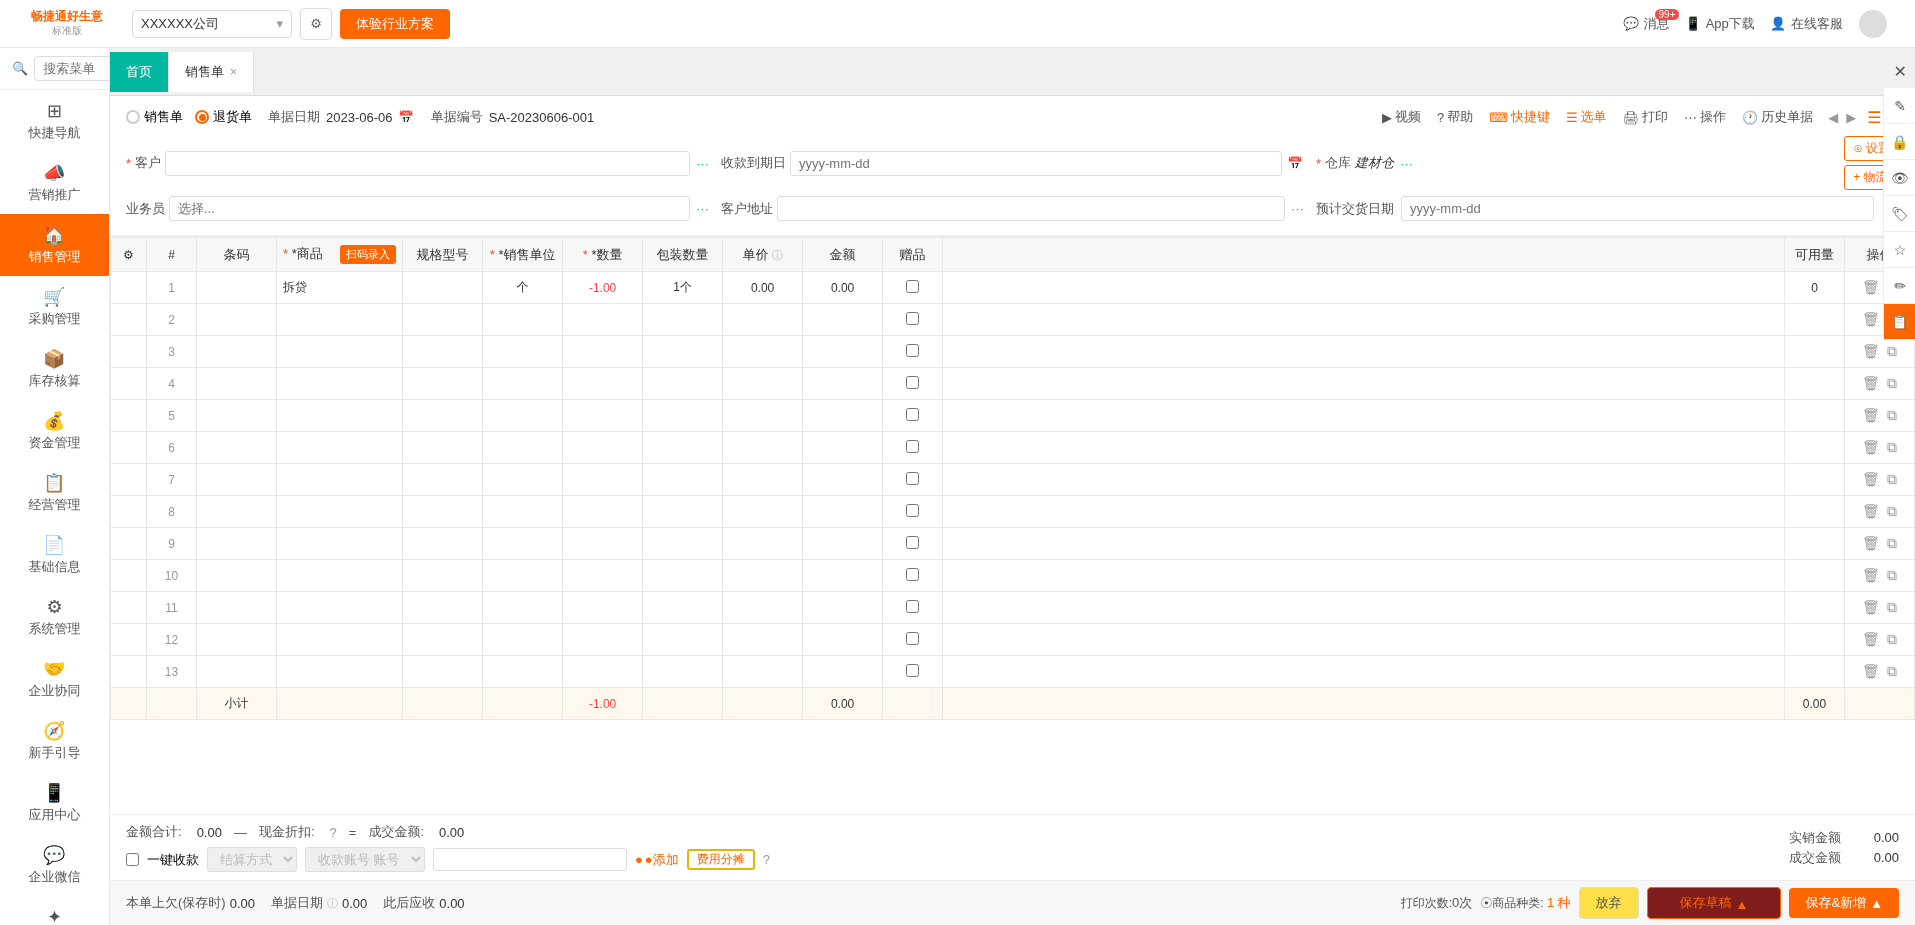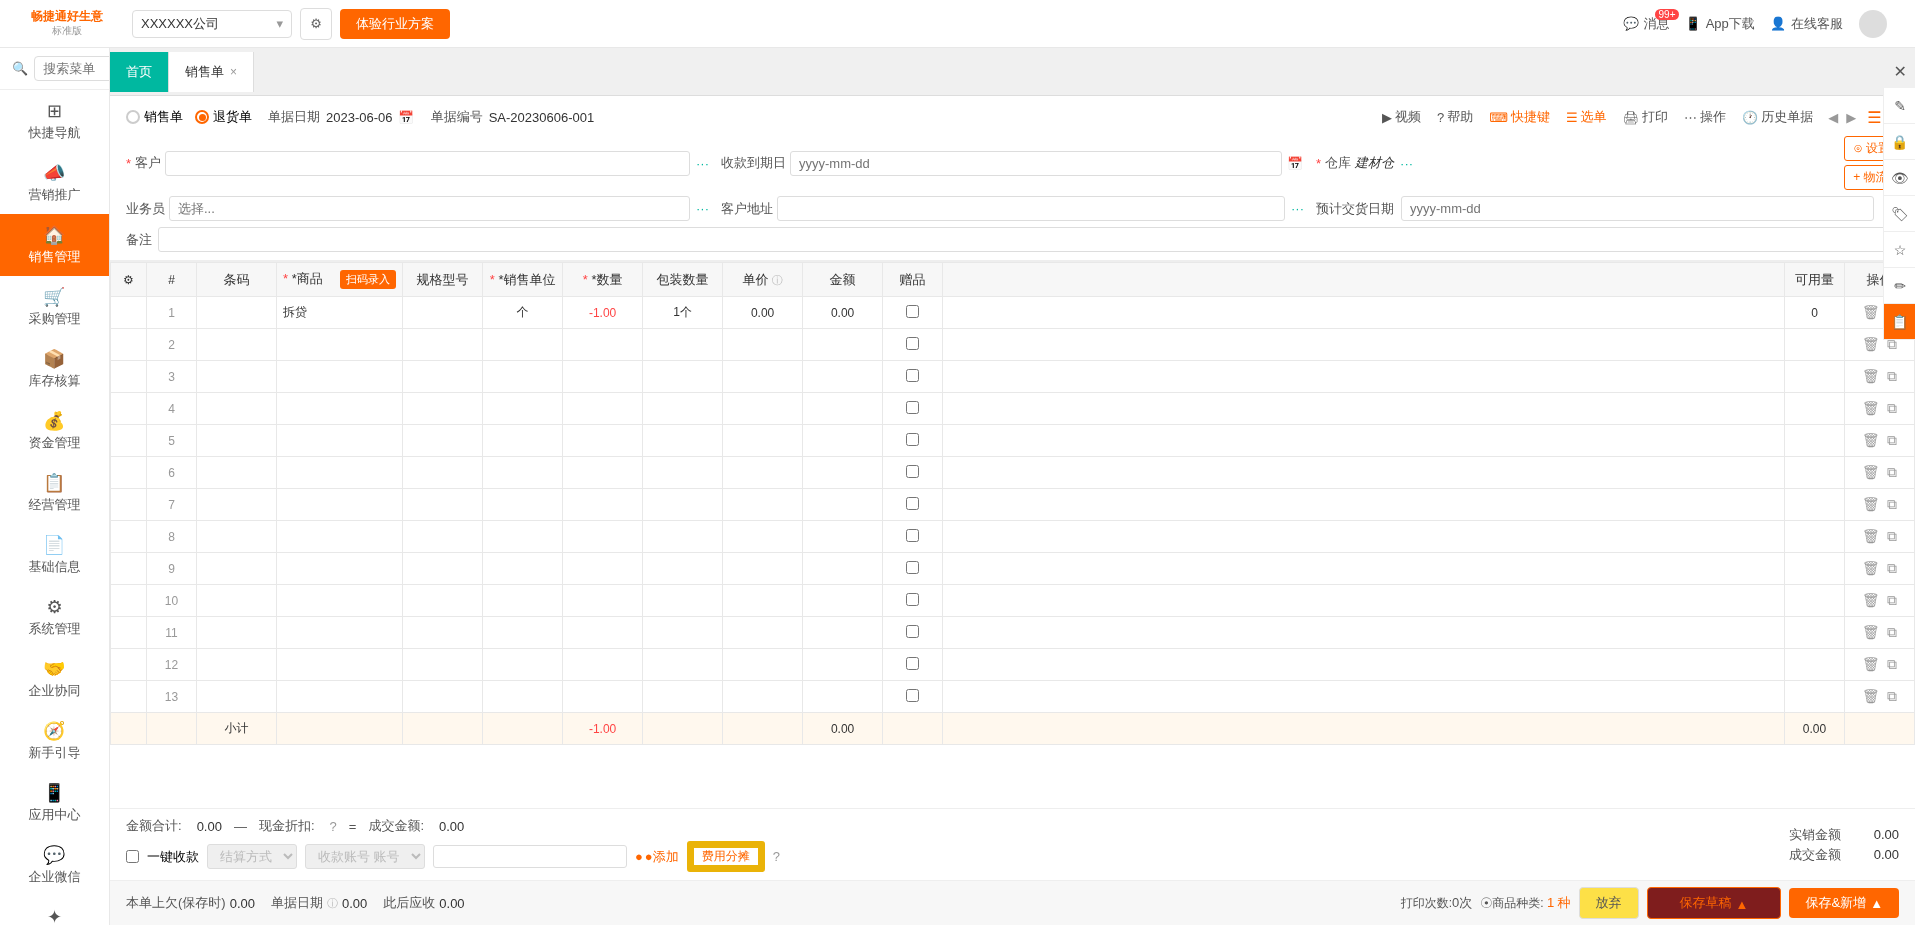--- a/index.html
+++ b/index.html
@@ -250,21 +250,21 @@
     .payment-row {
       display: flex; align-items: center; gap: 8px;
       margin-top: 4px;
     }
     .one-pay-check { display: flex; align-items: center; gap: 8px; }
     .pay-method { border: 1px solid #ddd; border-radius: 3px; padding: 3px 8px; min-width: 80px; color: #bbb; }
     .pay-account { border: 1px solid #ddd; border-radius: 3px; padding: 3px 8px; min-width: 80px; color: #bbb; }
     .pay-amount { border: 1px solid #ddd; border-radius: 3px; padding: 3px 8px; min-width: 60px; }
     .add-btn { color: #ff6600; cursor: pointer; display: flex; align-items: center; gap: 2px; }
     .fee-split-btn {
-      border: 7px solid #eab308; color: #ff6600; background: #fff;
+      border: 2px solid #eab308; color: #ff6600; background: #fff;
       padding: 0 8px; border-radius: 3px; cursor: pointer; font-size: 12px;
     }
     .help-icon { color: #999; cursor: pointer; }
 
     
     .close-btn { cursor: pointer; color: #555; margin-left: auto; font-size: 16px; }
 
     
     .search-bar {
       display: flex; align-items: center; gap: 6px;
@@ -505,24 +505,20 @@
             <span class="form-field-dots">···</span>
           </div>
 
           <div style="display:flex;align-items:center;gap:7px;">
             <span style="color:#555;">预计交货日期</span>
             <input class="form-field-input placeholder" type="text" style="flex: 1 1 0%; min-width: 0px;" placeholder="yyyy-mm-dd">
             <span class="form-field-calendar">📅</span>
           </div>
         </div>
 
-        <div class="note-row">
-          <span style="color:#555;">备注</span>
-          <input class="form-field-input" type="text" style="width: 300px;">
-        </div>
       </div>
     </div>
   </div>
 
   <div class="table-area">
     <table>
       <thead>
         <tr>
           <th style="width:36px;">⚙</th>
           <th style="width:50px;">#</th>

